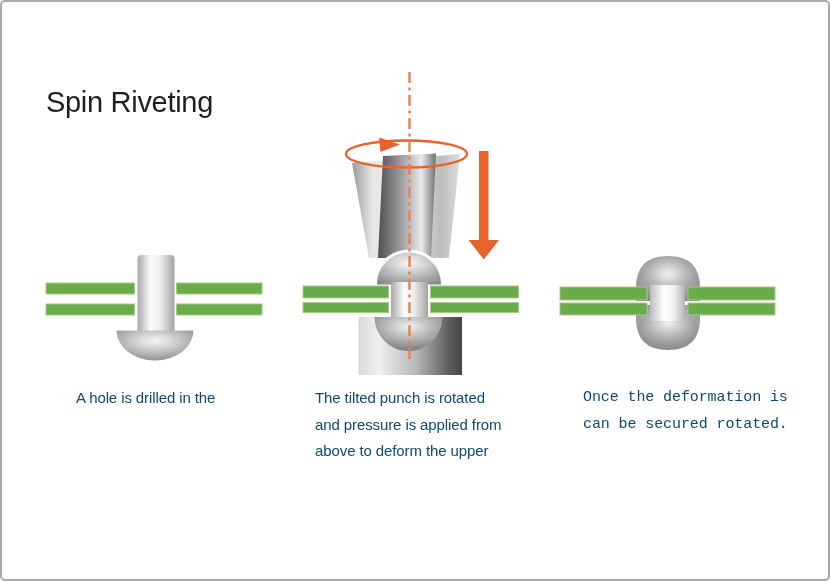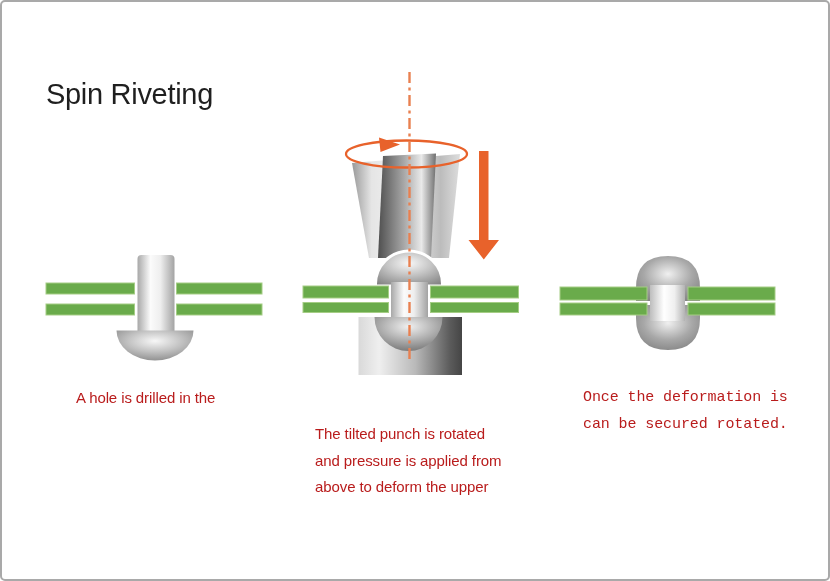--- a/index.html
+++ b/index.html
@@ -10,45 +10,45 @@
     box-sizing: border-box;
     background: #ffffff;
     border: 2px solid #a9a9a9;
     border-radius: 5px;
     overflow: hidden;
     font-family: "Liberation Sans", sans-serif;
   }
   .title {
     position: absolute;
     left: 44px;
-    top: 76px;
+    top: 84px;
     margin: 0;
     font-size: 29px;
     font-weight: 400;
     letter-spacing: -0.3px;
     color: #1f1f1f;
   }
   .art {
     position: absolute;
     left: 0;
     top: 0;
     width: 830px;
     height: 581px;
   }
   .caption {
     position: absolute;
     top: 383px;
     width: 230px;
     font-size: 15px;
     line-height: 26.5px;
     letter-spacing: -0.1px;
-    color: #b91c1c;
+    color: #0c4a6e;
   }
   .cap-1 { left: 74px; }
-  .cap-2 { left: 313px; margin-top: 36px; }
+  .cap-2 { left: 313px; }
   .cap-3 { left: 581px; font-family: Liberation Mono, monospace; }
 </style>
 </head>
 <body>
 
 <div class="frame">
 
   <svg class="art" viewBox="0 0 830 581" aria-hidden="true">
     <defs>
       <linearGradient id="gShaft" x1="0" y1="0" x2="1" y2="0">

